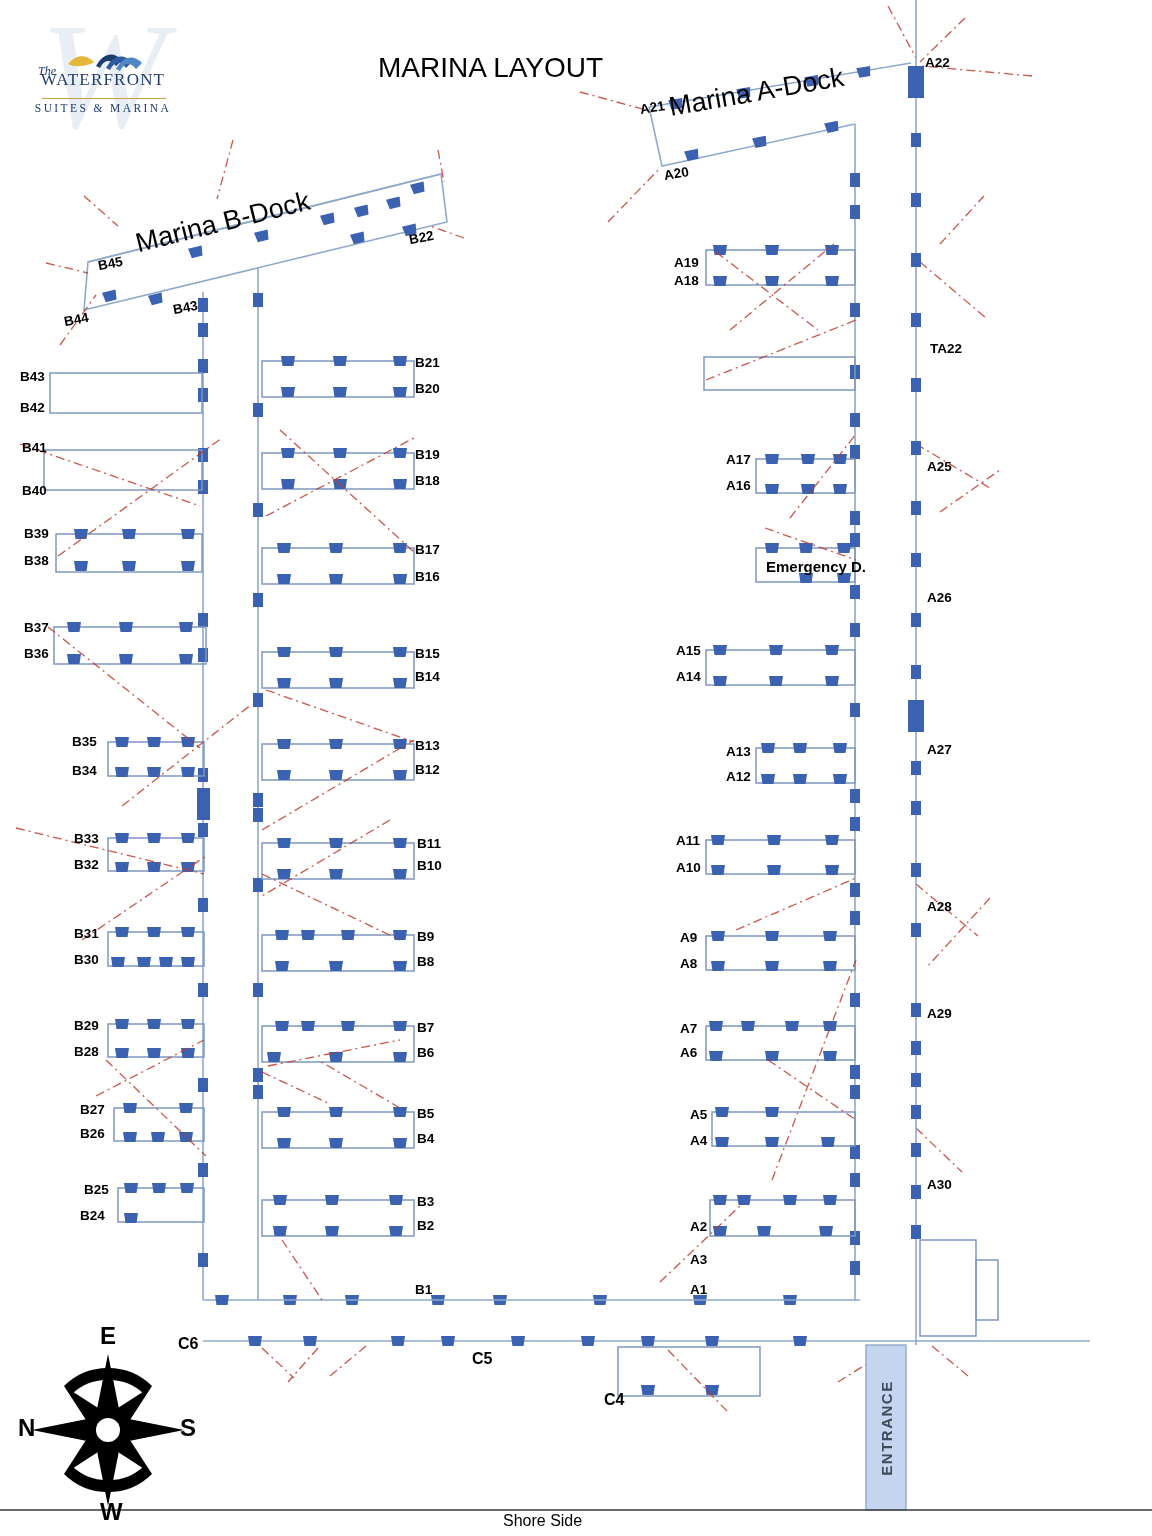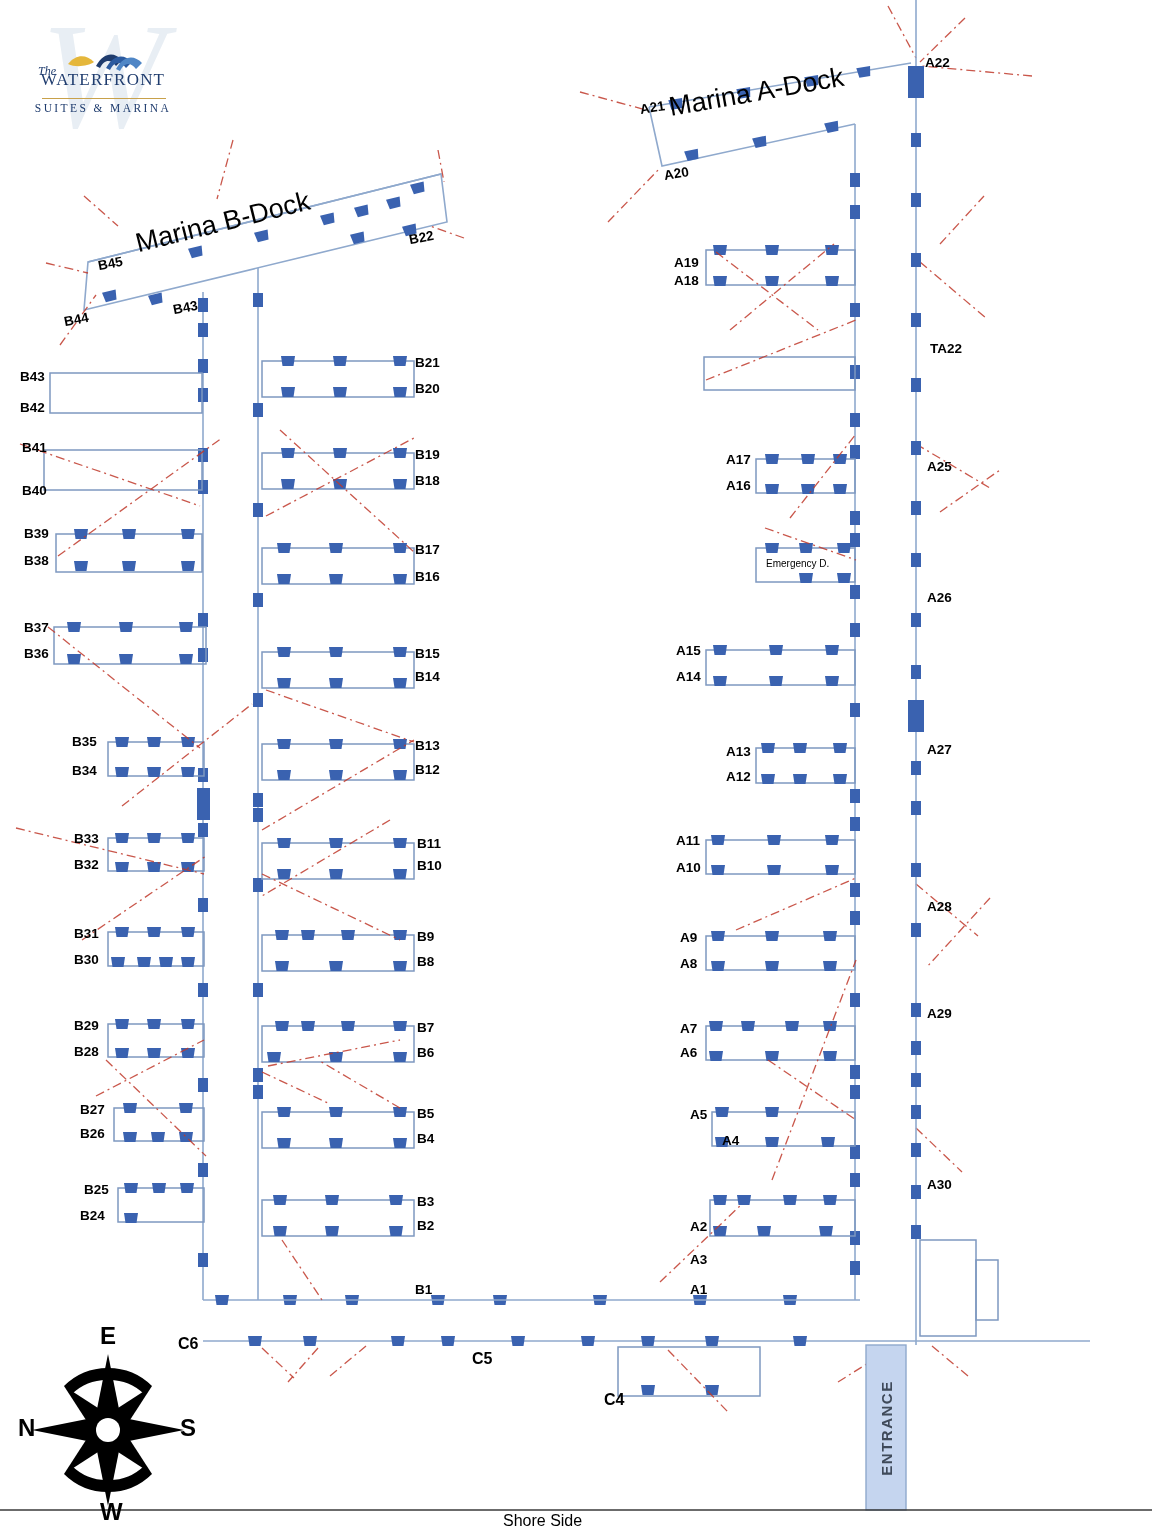--- a/index.html
+++ b/index.html
@@ -25,21 +25,21 @@
   #logo .sub{position:absolute;left:0;top:96px;width:190px;text-align:center;
     font-family:"Liberation Serif",serif;font-size:11.5px;letter-spacing:2.4px;color:#1f3c6e;}
   #logo .rule{position:absolute;left:34px;top:92px;width:124px;height:1px;background:#c8a14a;}
 
   
   .lbl{position:absolute;font-weight:bold;font-size:13.5px;color:#000;white-space:nowrap;}
   .lbl.sm{font-size:16px;}
   .title{position:absolute;font-size:28px;color:#000;white-space:nowrap;font-weight:normal;}
   .dock-name{position:absolute;font-size:27px;white-space:nowrap;color:#000;
     transform-origin:left bottom;font-weight:normal;}
-  .emerg{position:absolute;font-size:10px;font-weight:normal;color:#000;white-space:nowrap;}
+  .emerg{position:absolute;font-size:15px;font-weight:bold;color:#000;white-space:nowrap;}
   .entrance-txt{position:absolute;font-size:15px;font-weight:bold;letter-spacing:1.5px;
     color:#3f4a5a;white-space:nowrap;transform-origin:center center;}
   .shore{position:absolute;font-size:16px;color:#000;white-space:nowrap;}
 
   
   #compass{position:absolute;left:18px;top:1330px;width:180px;height:190px;}
   #compass .c{position:absolute;font-size:24px;font-weight:bold;color:#000;}
 </style>
 </head>
 <body>
@@ -529,20 +529,21 @@
 
     <g>
       <rect x="866" y="1345" width="40" height="165" fill="#c5d5ef" stroke="#8fa9cd" stroke-width="1.4"></rect>
     </g>
 
     <g>
       <path d="M0,1510 L1152,1510" stroke="#3a3a3a" stroke-width="1.6" fill="none"></path>
     </g>
   </svg>
 
+  <div class="title" style="left:378px;top:52px;">MARINA LAYOUT</div>
 
   <div class="dock-name" style="left:140px;top:228px;transform:rotate(-14deg);">Marina B-Dock</div>
   <div class="dock-name" style="left:672px;top:92px;transform:rotate(-10deg);">Marina A-Dock</div>
 
   <div class="lbl" style="left:98px;top:256px;transform:rotate(-11deg);">B45</div>
   <div class="lbl" style="left:64px;top:312px;transform:rotate(-11deg);">B44</div>
   <div class="lbl" style="left:173px;top:300px;transform:rotate(-11deg);">B43</div>
   <div class="lbl" style="left:409px;top:230px;transform:rotate(-11deg);">B22</div>
 
   <div class="lbl" style="left:20px;top:369px;">B43</div>
@@ -600,21 +601,21 @@
   <div class="lbl" style="left:676px;top:669px;">A14</div>
   <div class="lbl" style="left:726px;top:744px;">A13</div>
   <div class="lbl" style="left:726px;top:769px;">A12</div>
   <div class="lbl" style="left:676px;top:833px;">A11</div>
   <div class="lbl" style="left:676px;top:860px;">A10</div>
   <div class="lbl" style="left:680px;top:930px;">A9</div>
   <div class="lbl" style="left:680px;top:956px;">A8</div>
   <div class="lbl" style="left:680px;top:1021px;">A7</div>
   <div class="lbl" style="left:680px;top:1045px;">A6</div>
   <div class="lbl" style="left:690px;top:1107px;">A5</div>
-  <div class="lbl" style="left:690px;top:1133px;margin-left:32px;">A4</div>
+  <div class="lbl" style="left:690px;top:1133px;">A4</div>
   <div class="lbl" style="left:690px;top:1252px;">A3</div>
   <div class="lbl" style="left:690px;top:1219px;">A2</div>
   <div class="lbl" style="left:690px;top:1282px;">A1</div>
 
   <div class="emerg" style="left:766px;top:558px;">Emergency D.</div>
 
   <div class="lbl" style="left:930px;top:341px;">TA22</div>
   <div class="lbl" style="left:927px;top:459px;">A25</div>
   <div class="lbl" style="left:927px;top:590px;">A26</div>
   <div class="lbl" style="left:927px;top:742px;">A27</div>

